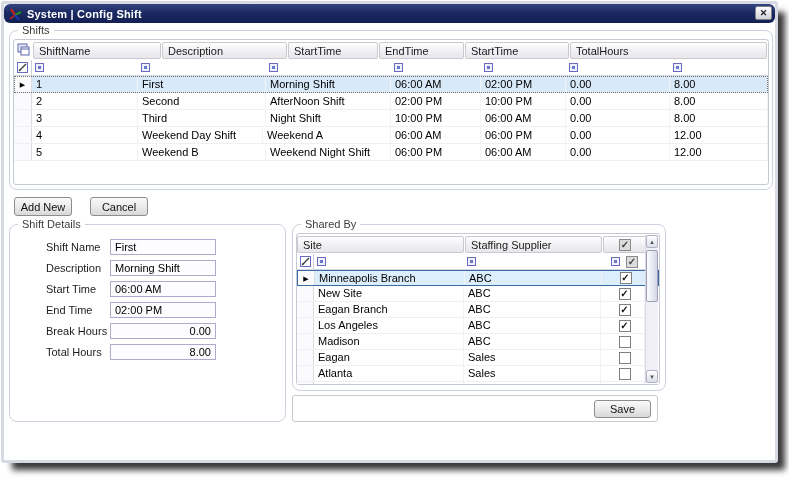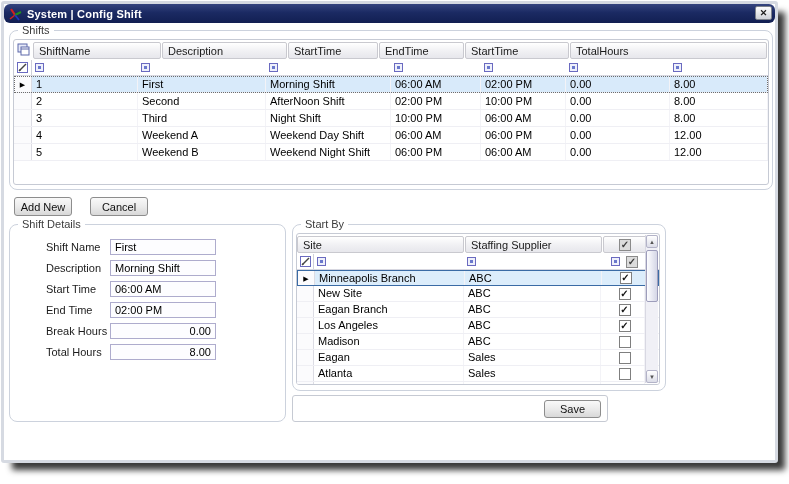--- a/index.html
+++ b/index.html
@@ -91,21 +91,21 @@
 
   
   .fields { position:absolute; left:0; top:14px; right:0; }
   .frow { display:flex; align-items:center; height:16px; margin:0 0 5px 0; }
   .flabel { width:62px; margin-left:36px; color:#1c1c1c; }
   .finput { margin-left:2px; width:106px; height:16px; border:1px solid #aeaccd; background:#fdfdff;
             line-height:14px; padding:0 4px; white-space:nowrap; overflow:hidden; }
   .finput.right { text-align:right; }
 
   
-  .save-panel { position:absolute; left:288px; top:372px; width:316px; height:27px;
+  .save-panel { position:absolute; left:288px; top:372px; width:366px; height:27px;
                 border:1px solid #c6cad3; border-radius:3px; background:#fff; }
 </style>
 </head>
 <body>
 
 <div class="stage">
   <div class="window">
 
     <div class="titlebar">
       <span class="app-icon">
@@ -216,22 +216,22 @@
                 <div class="cell mc-end">06:00 AM</div>
                 <div class="cell mc-break">0.00</div>
                 <div class="cell mc-total">8.00</div>
               </div>
 
               <div class="grow">
                 <div class="cell rowhdr mc-hdr">
                   
                 </div>
                 <div class="cell mc-id">4</div>
+                <div class="cell mc-desc">Weekend Day Shift</div>
                 <div class="cell mc-name">Weekend A</div>
-                <div class="cell mc-desc">Weekend Day Shift</div>
                 <div class="cell mc-start">06:00 AM</div>
                 <div class="cell mc-end">06:00 PM</div>
                 <div class="cell mc-break">0.00</div>
                 <div class="cell mc-total">12.00</div>
               </div>
 
               <div class="grow">
                 <div class="cell rowhdr mc-hdr">
                   
                 </div>
@@ -280,21 +280,21 @@
             </div>
 
             <div class="frow">
               <span class="flabel">Total Hours</span>
               <span class="finput right">8.00</span>
             </div>
           </div>
       </div>
 
       <div class="groupbox gb-shared">
-        <span class="gb-label">Start By</span>
+        <span class="gb-label">Shared By</span>
 
         <div class="grid shared-grid">
           <div class="ghead">
             <div class="hcell sc-sitehead">Site</div>
             <div class="hcell sc-sup">Staffing Supplier</div>
             <div class="hcell cbhead sc-cb">
               <span class="cb gray checked">
                   <i class="tick">✓</i>
                 </span>
             </div>

